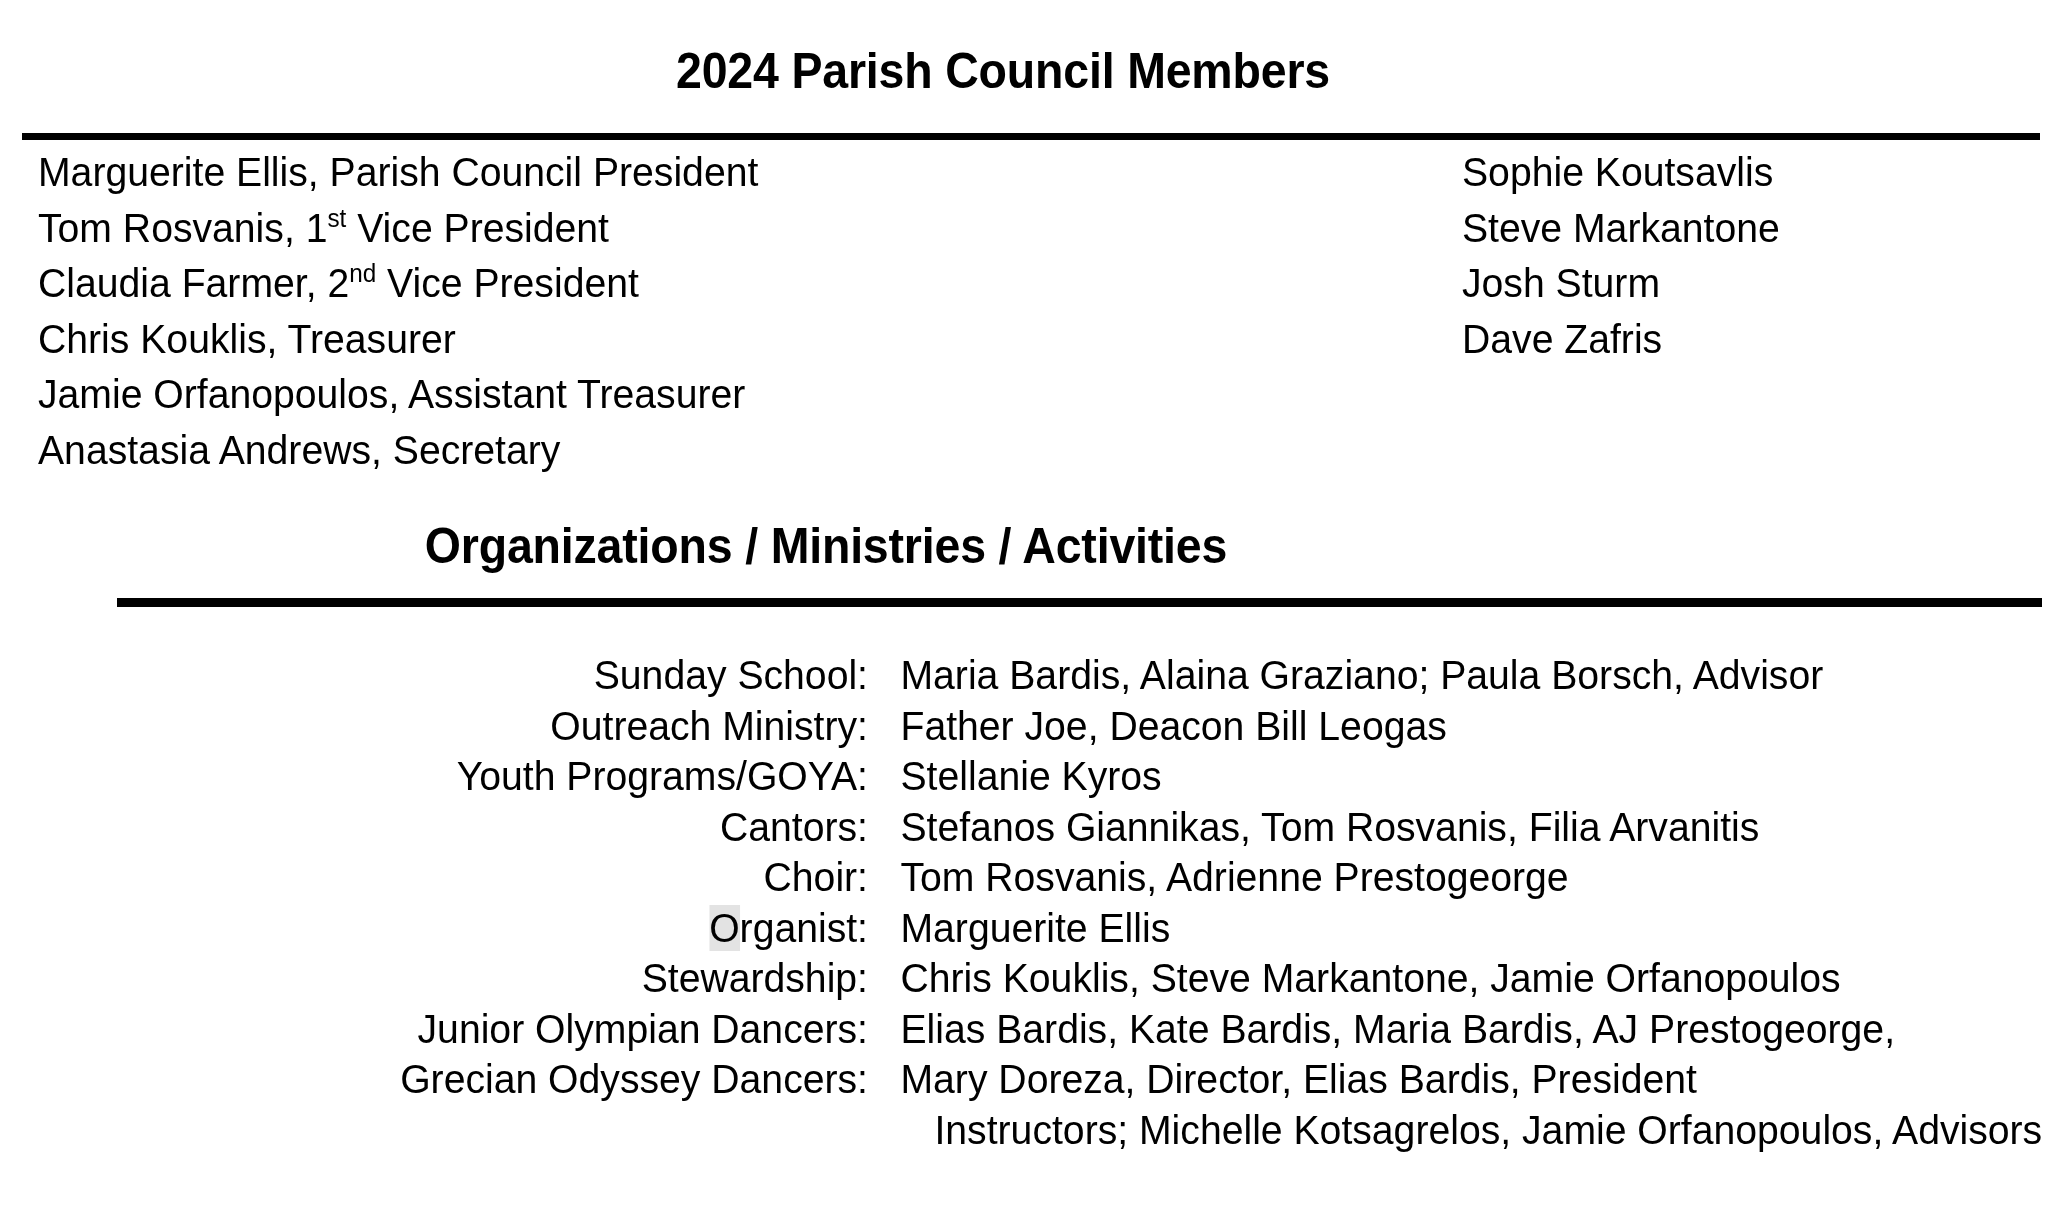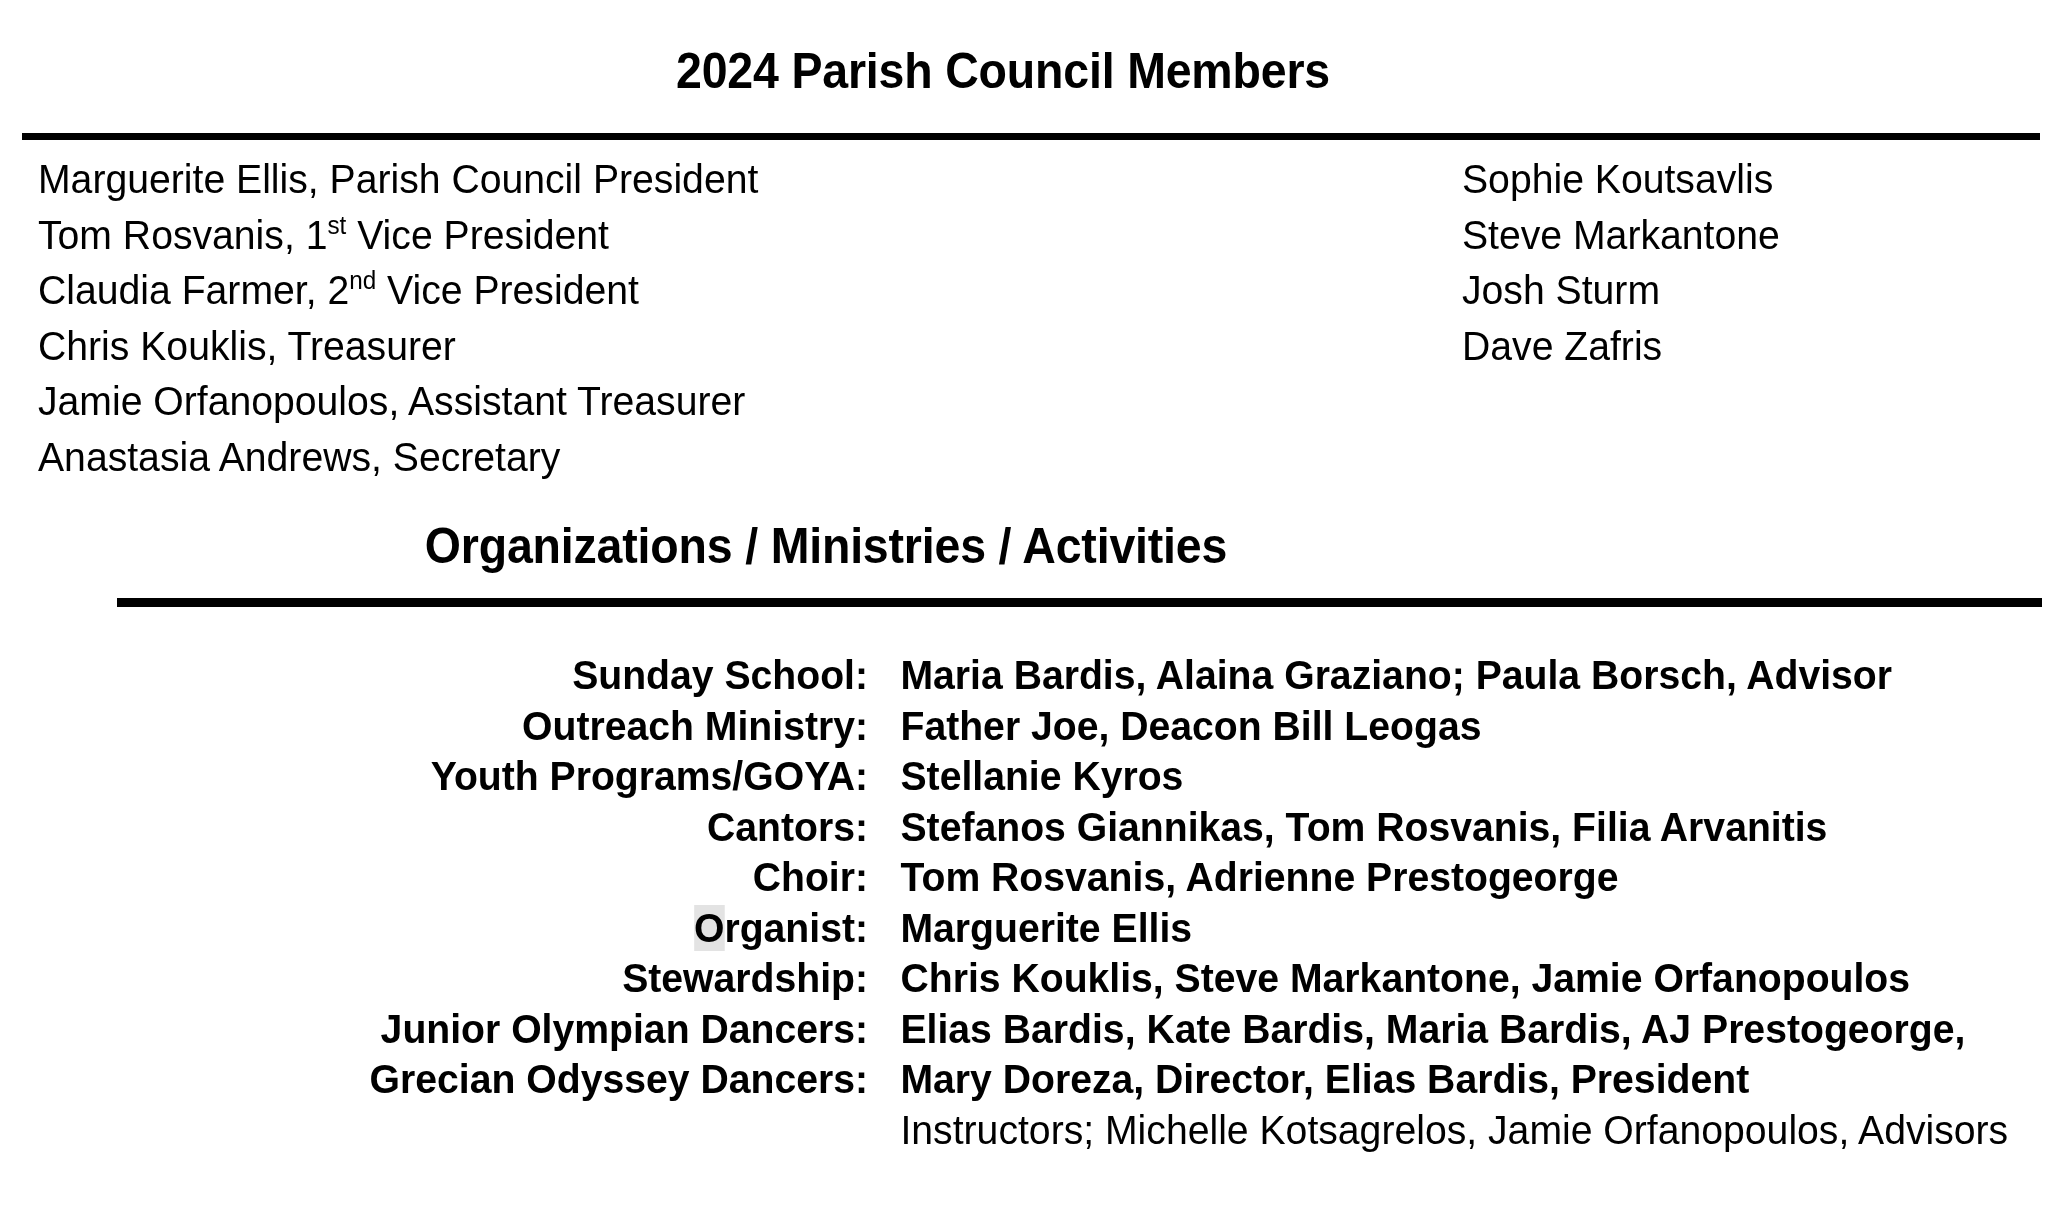--- a/index.html
+++ b/index.html
@@ -64,21 +64,21 @@
     left: 117px;
     top: 598px;
     width: 1925px;
     height: 9px;
   }
 
   
   #council-members {
     position: absolute;
     left: 0;
-    top: 152px;
+    top: 145px;
     width: 2004px;
     height: 330px;
   }
   .member-col {
     position: absolute;
     top: 0;
   }
   #member-col-officers { left: 38px; }
   #member-col-middle   { left: 922px; }
   #member-col-right    { left: 1418px; margin-left: 44px; }
@@ -100,21 +100,20 @@
   #ministries {
     position: absolute;
     left: 0;
     top: 650px;
     width: 2054px;
   }
   .ministry-row {
     display: flex;
     align-items: center;
     height: 50.5px;
-    font-weight: bold;
   }
   .ministry-label {
     width: 868px;
     flex: 0 0 868px;
     text-align: right;
     font-size: 41px;
     line-height: 50.5px;
     white-space: nowrap;
     transform: scaleX(0.955);
     transform-origin: right center;
@@ -137,20 +136,21 @@
     font-size: 41px;
     line-height: 50.5px;
     white-space: nowrap;
     transform: scaleX(0.955);
     transform-origin: left center;
   }
   .ministry-row-cont {
     display: flex;
     align-items: baseline;
     height: 50.5px;
+    padding-left: 34px;
   }
   .spacer-label {
     width: 868px;
     flex: 0 0 868px;
   }
 </style>
 </head>
 <body>
 
 <div class="page">

